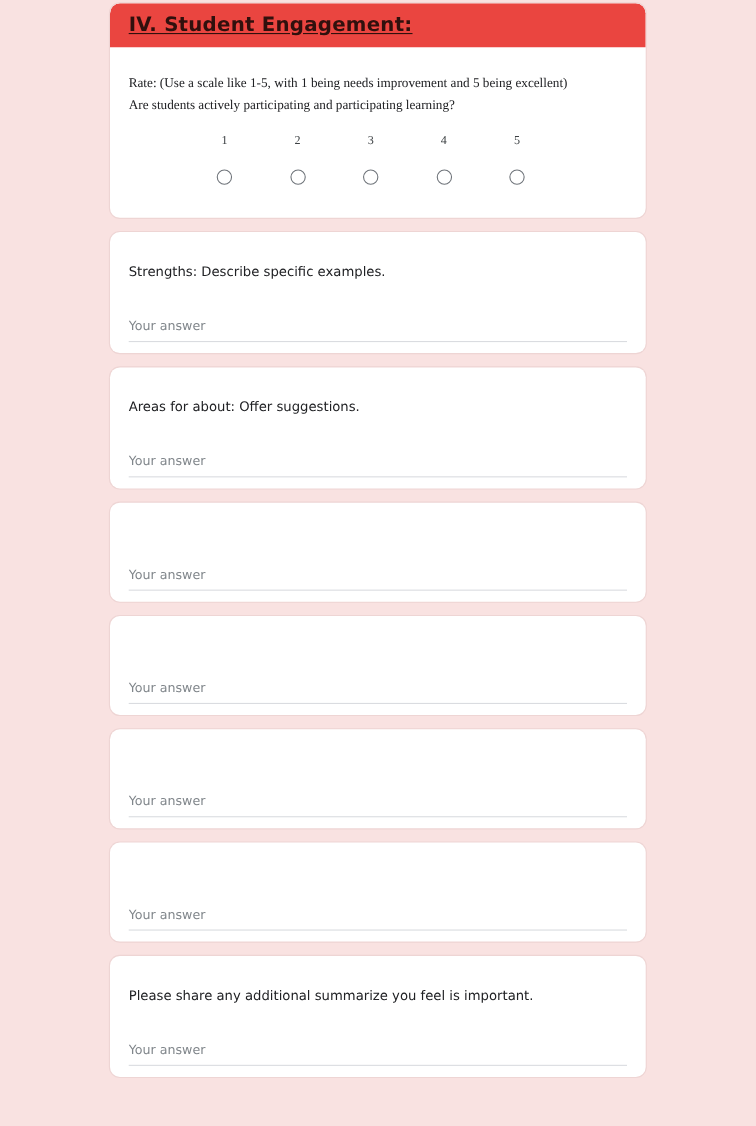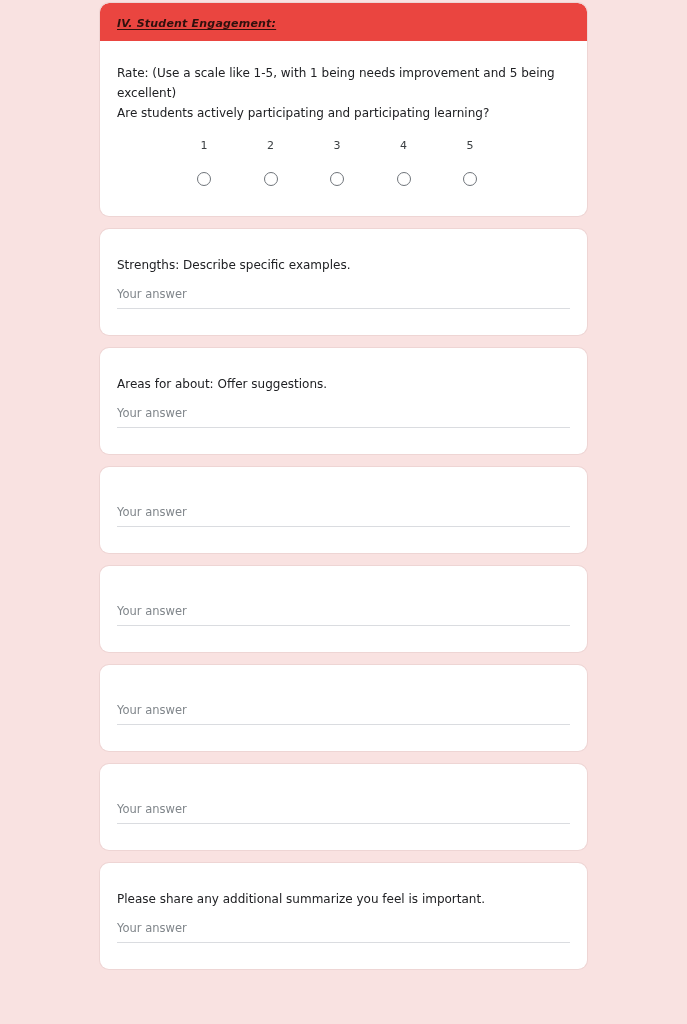--- a/index.html
+++ b/index.html
@@ -26,35 +26,35 @@
     overflow: hidden;
   }
 
   .card-header {
     background: var(--header-bg, #ea4540);
     padding: 9px 17px 10px 17px;
     border-radius: 9px 9px 0 0;
   }
 
   .section-title {
-    font-size: 11px;
+    font-size: 18px;
     font-weight: 600;
     letter-spacing: 0.2px;
     color: var(--header-text, #30100d);
     text-decoration: underline;
     text-underline-offset: 2px;
-    font-style: italic;
   }
 
   .card-body {
-    padding: 26px 17px 26px 17px;
+    padding: 26px 17px 10px 17px;
   }
 
   .card-body.scale-body {
     padding: 22px 30px 30px 17px;
+    font-family: Liberation Serif, serif;
   }
 
   .question {
     font-size: 12px;
     line-height: 20px;
     color: var(--question-text, #202124);
   }
 
   .scale {
     display: flex;
@@ -82,21 +82,21 @@
     height: 14px;
     border: 1.6px solid var(--radio-border, #6f747a);
     border-radius: 50%;
     background: #fff;
     cursor: pointer;
   }
 
   .answer-input {
     display: block;
     width: 100%;
-    margin-top: 8px;
+    margin-top: 28px;
     padding: 4px 0 7px 0;
     border: none;
     border-bottom: 1px solid var(--underline, #dadce0);
     background: transparent;
     font-family: "DejaVu Sans", sans-serif;
     font-size: 11.5px;
     color: var(--question-text, #202124);
     outline: none;
   }
 

